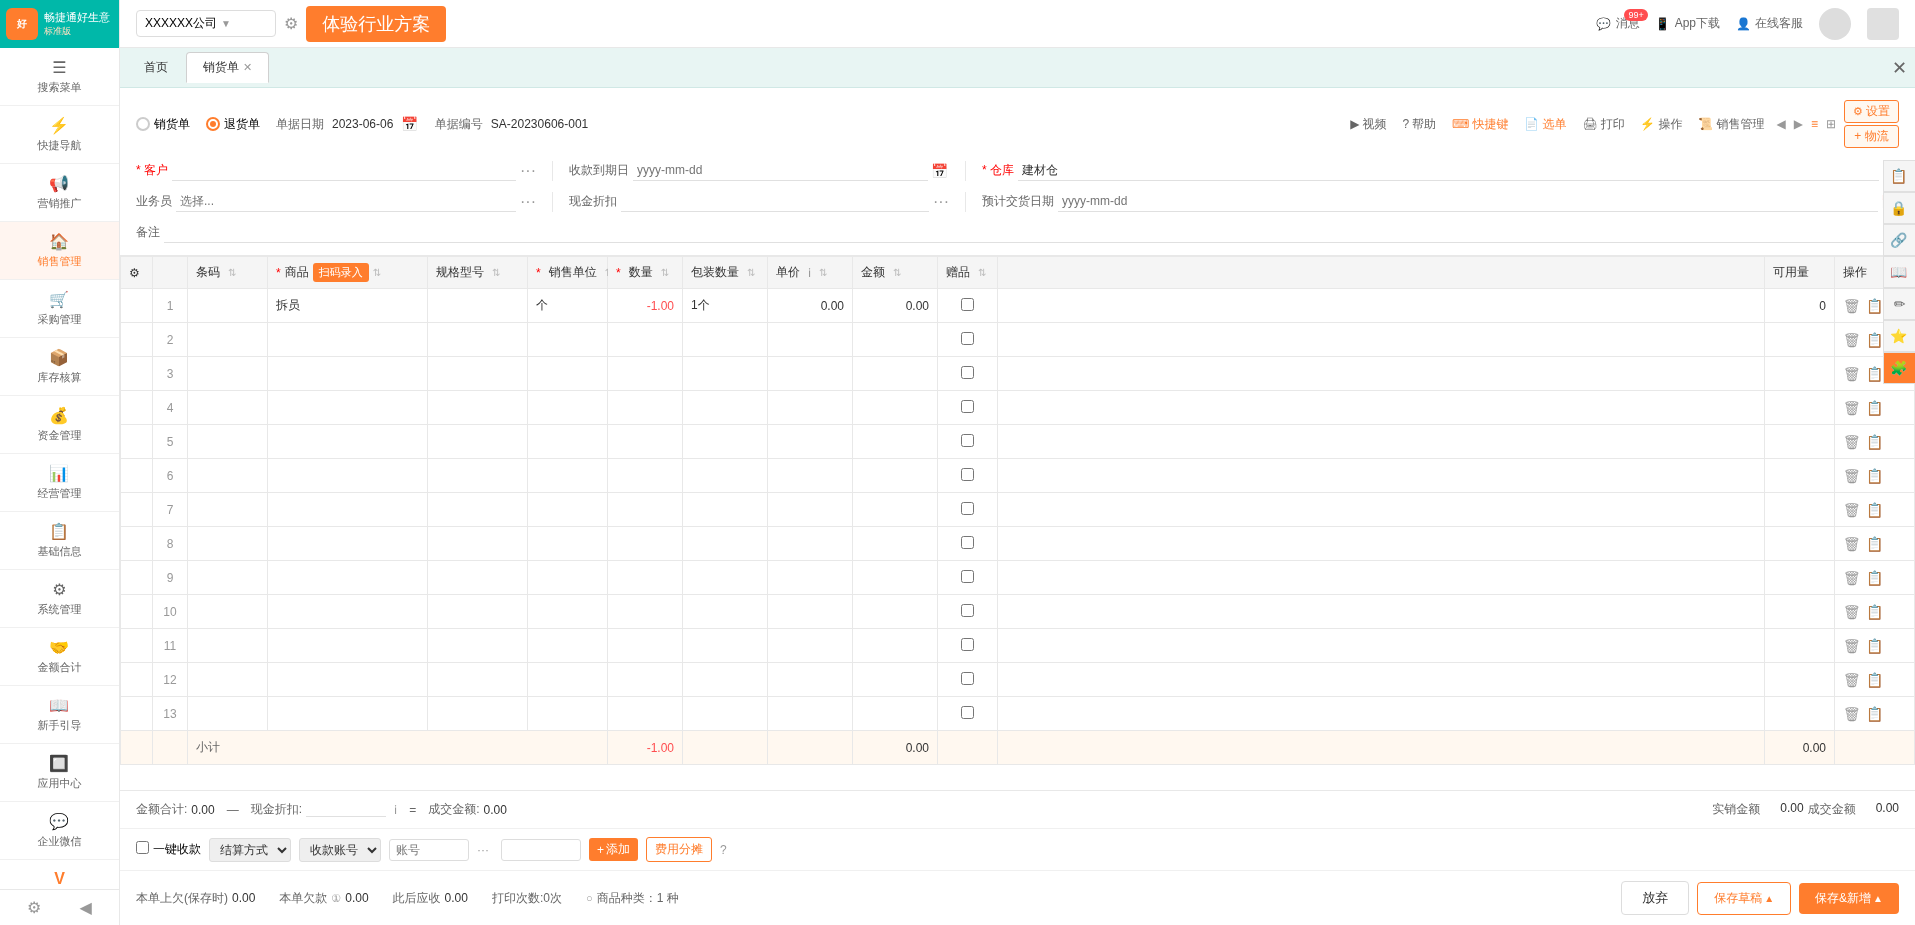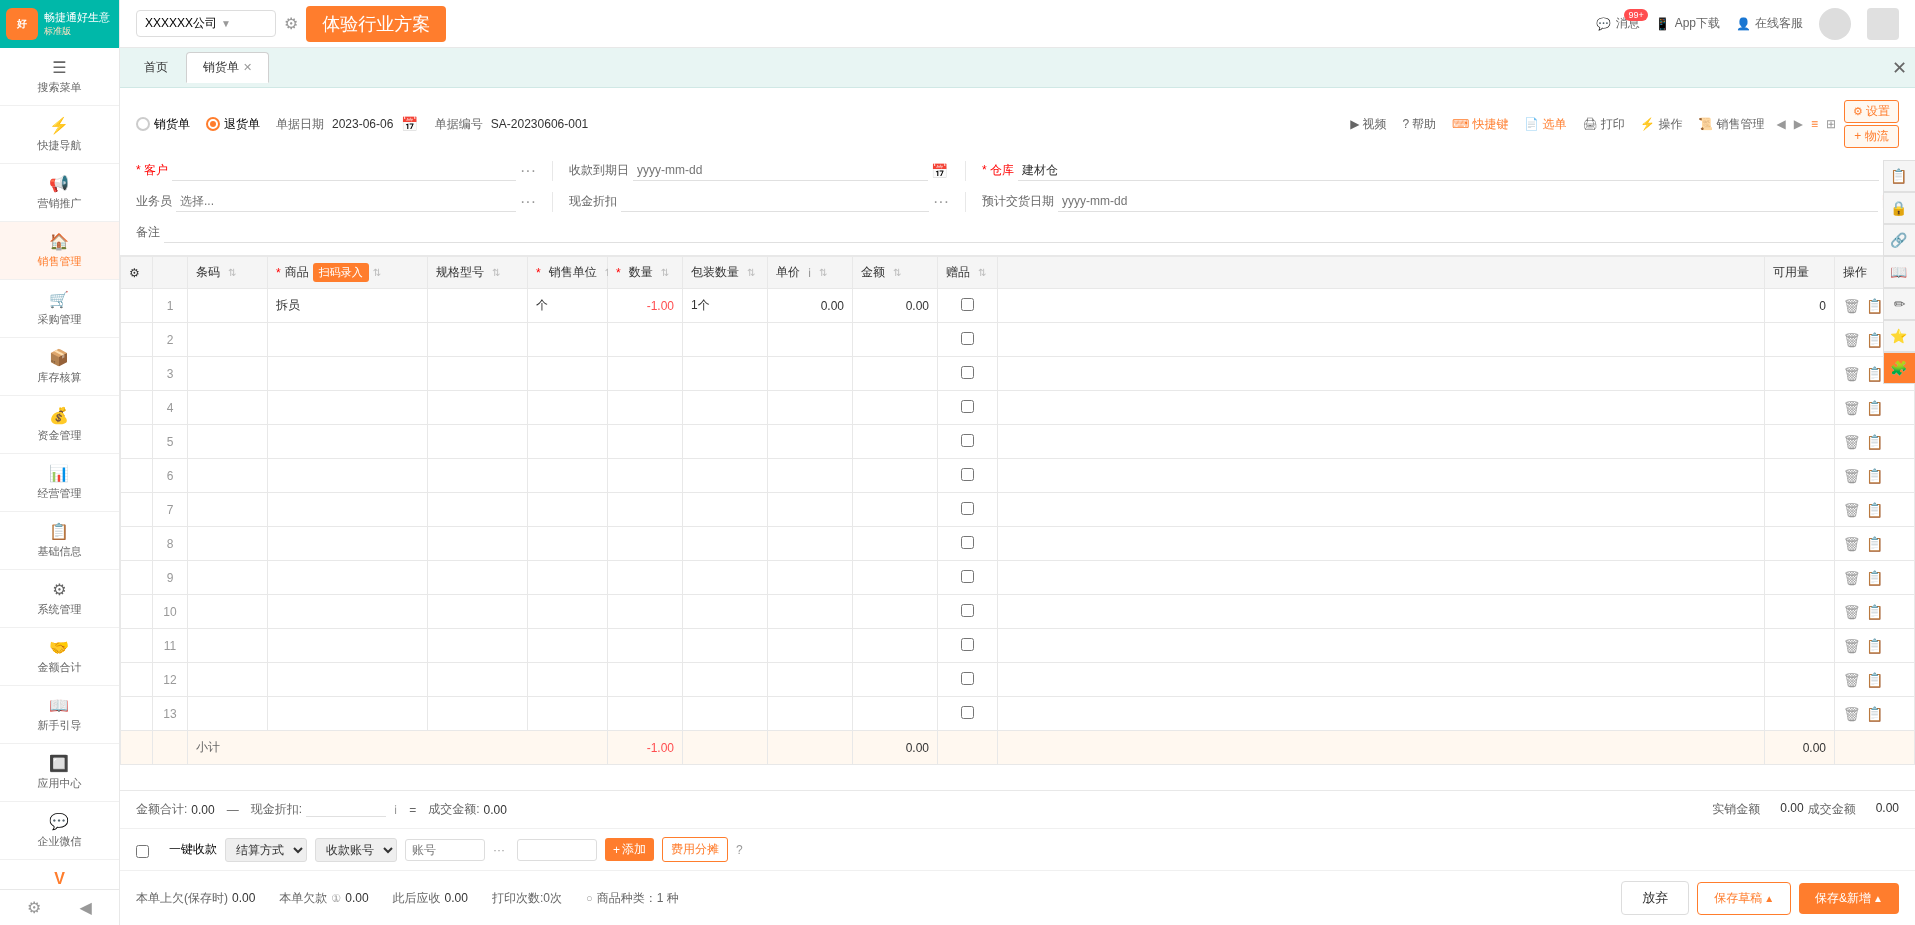--- a/index.html
+++ b/index.html
@@ -80,21 +80,21 @@
     .bottom-area { background: white; border-top: 1px solid #e8e8e8; flex-shrink: 0; }
     .bottom-summary { display: flex; align-items: center; gap: 8px; padding: 10px 16px; border-bottom: 1px solid #f0f0f0; }
     .summary-item { display: flex; align-items: center; gap: 4px; }
     .summary-label { color: #666; }
     .summary-value { color: #333; font-weight: 500; }
     .summary-dash { color: #666; margin: 0 4px; }
     .summary-eq { color: #666; margin: 0 4px; }
     .deal-amount { display: flex; align-items: center; gap: 4px; }
 
     .payment-row { display: flex; align-items: center; gap: 8px; padding: 8px 16px; border-bottom: 1px solid #f0f0f0; }
-    .checkbox-label { display: flex; align-items: flex-end; gap: 20px; cursor: pointer; }
+    .checkbox-label { display: flex; align-items: flex-start; gap: 4px; cursor: pointer; }
     .payment-select { border: 1px solid #ddd; border-radius: 3px; padding: 3px 6px; color: #333; }
     .payment-input { border: 1px solid #ddd; border-radius: 3px; padding: 3px 6px; width: 80px; }
     .add-btn { background: #ff7d2d; color: white; border: none; border-radius: 3px; padding: 3px 8px; cursor: pointer; display: flex; align-items: center; gap: 2px; }
     .fenyong-btn { border: 1px solid #ff7d2d; color: #ff7d2d; background: white; border-radius: 3px; padding: 3px 8px; cursor: pointer; }
 
     .bottom-stats { display: flex; align-items: center; justify-content: space-between; padding: 10px 16px; }
     .stats-left { display: flex; gap: 24px; align-items: center; }
     .stat-item { display: flex; align-items: center; gap: 4px; }
     .stat-label { color: #666; }
     .stat-value { color: #333; }

